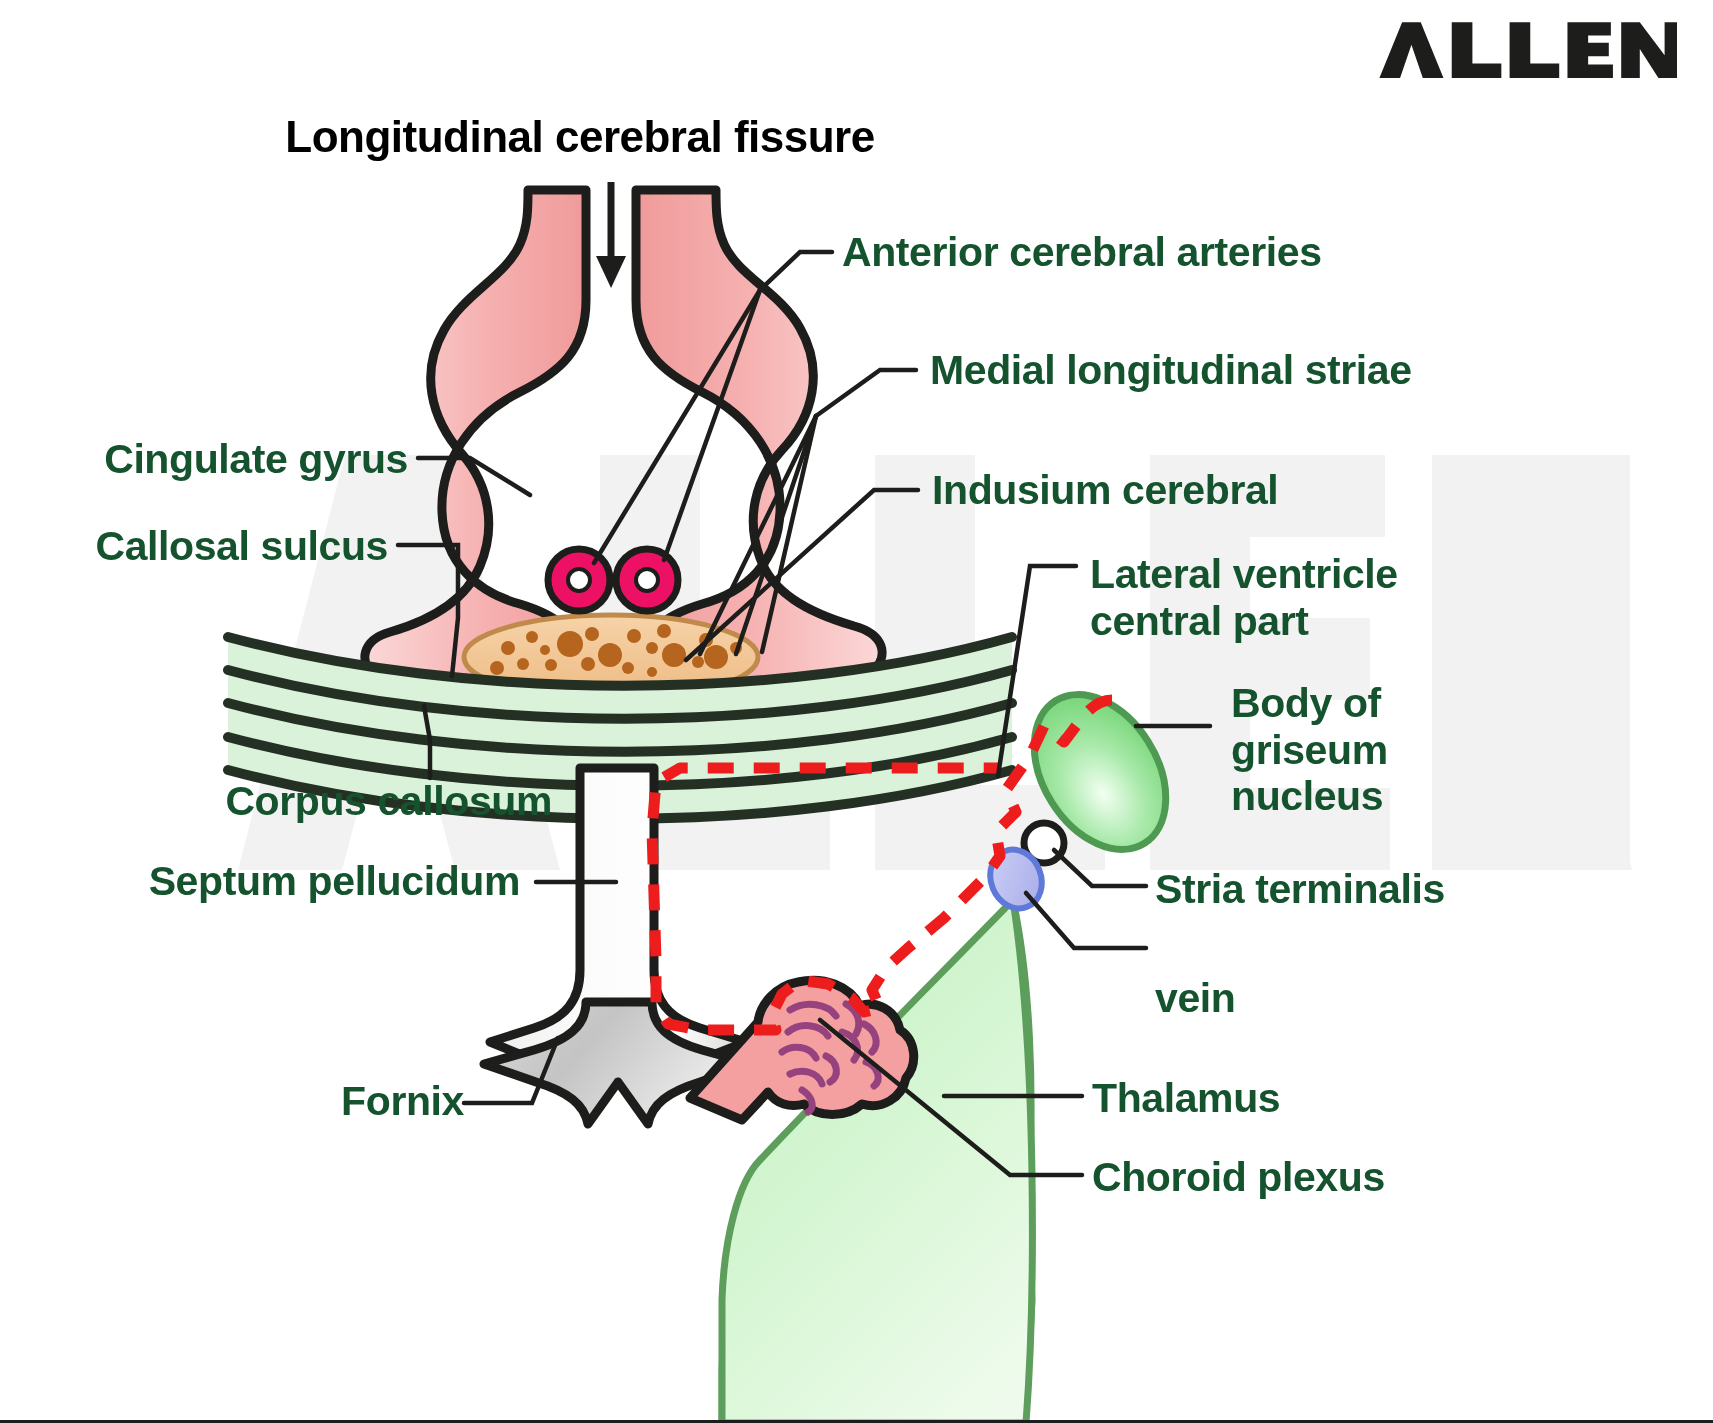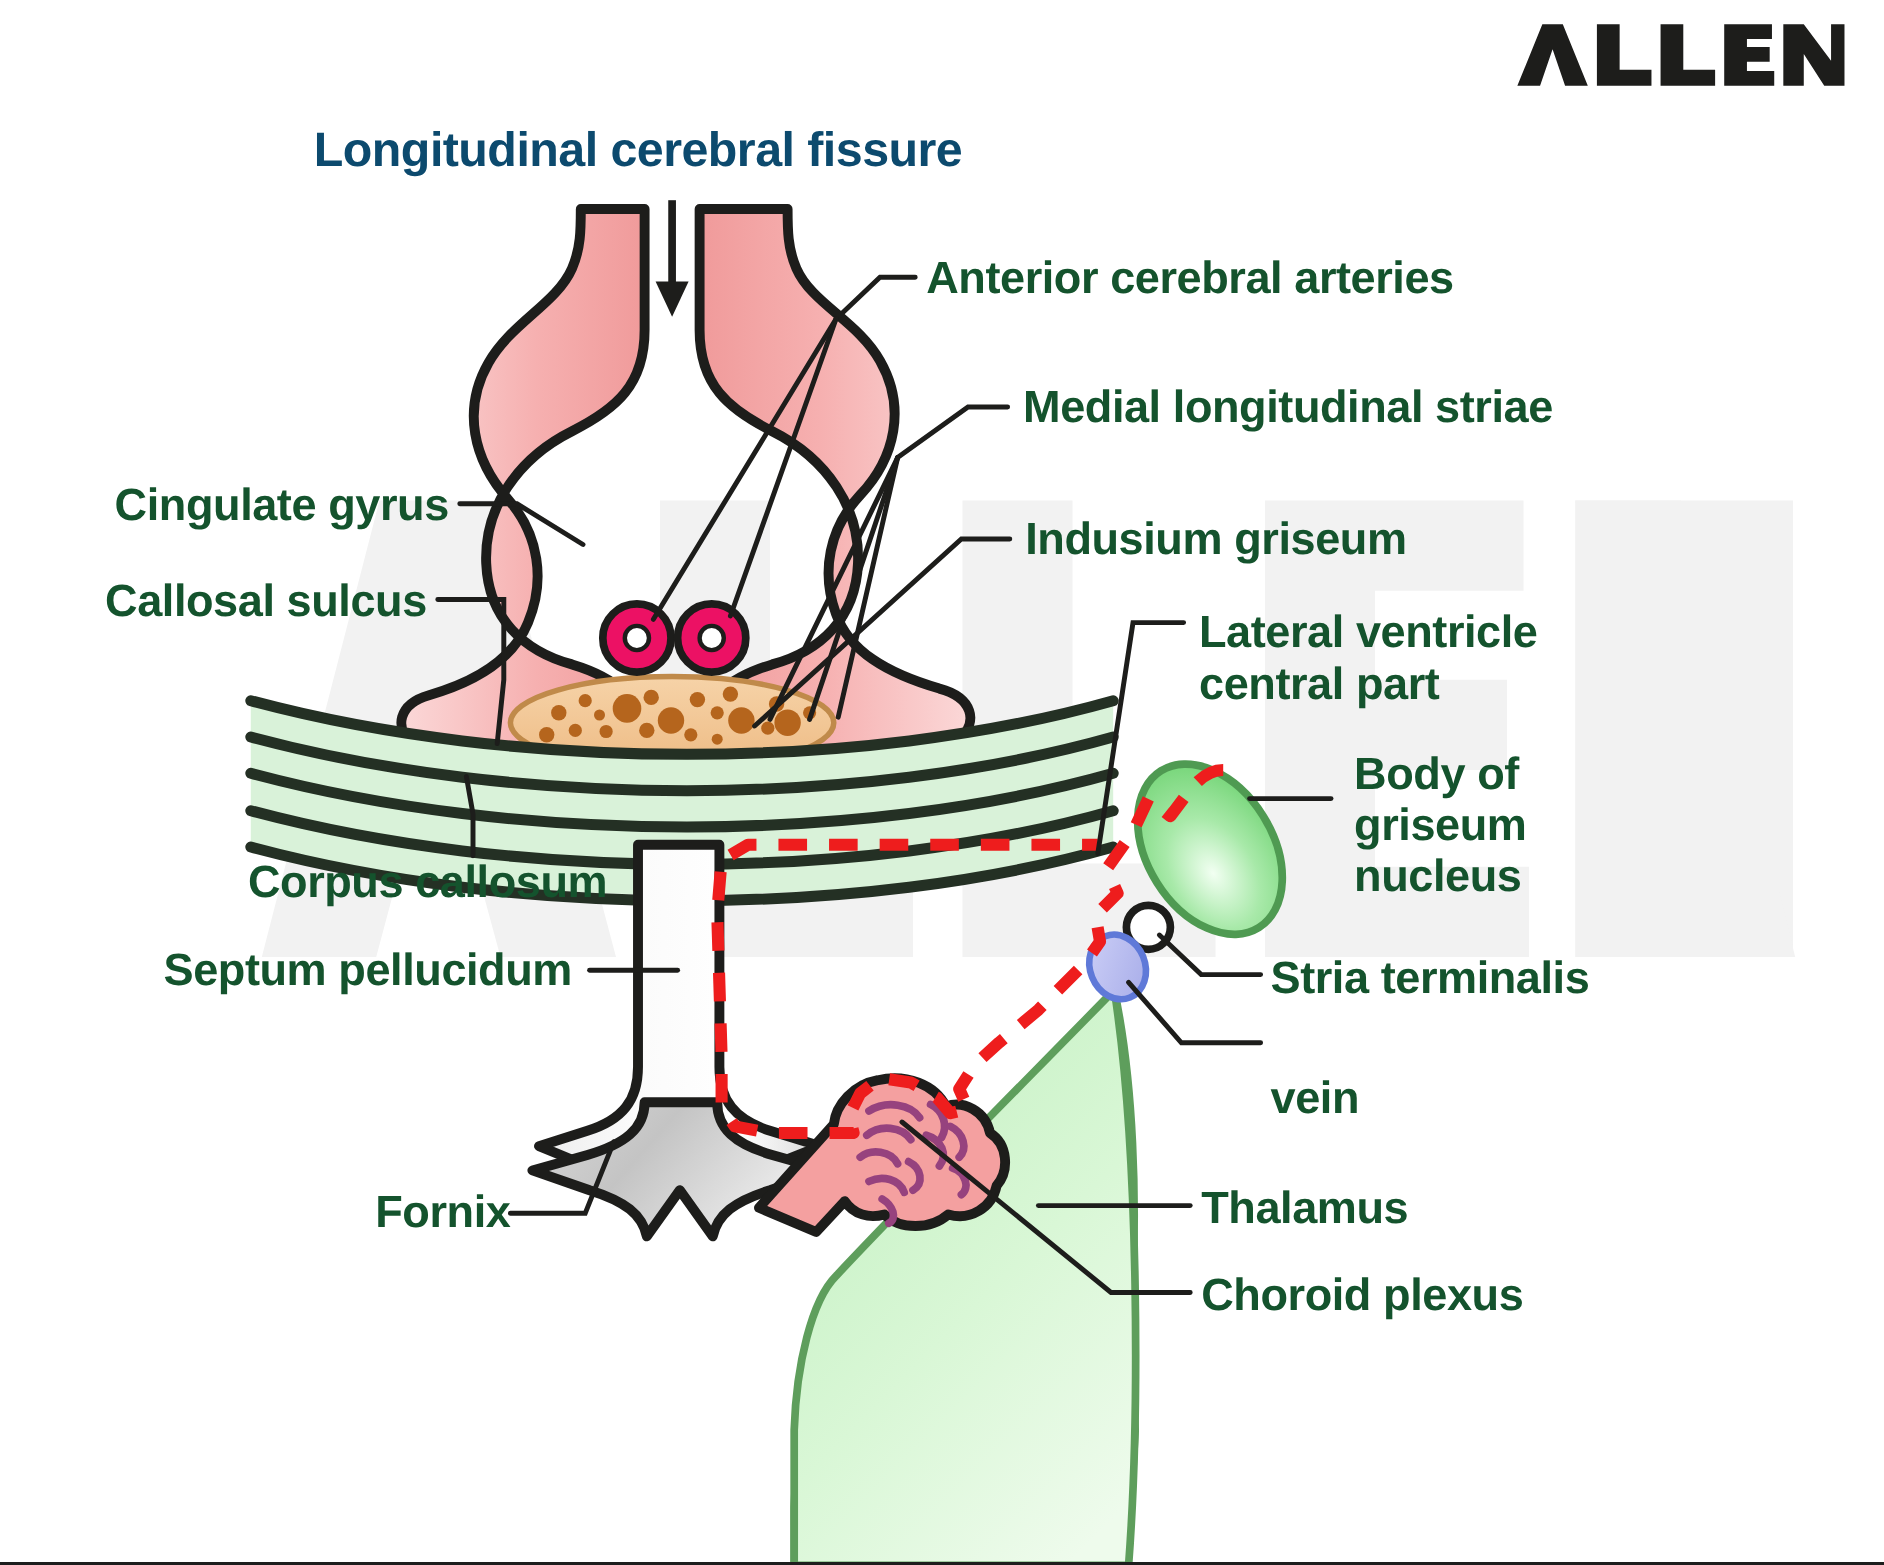--- a/index.html
+++ b/index.html
@@ -23,21 +23,21 @@
     line-height:1.14;
     letter-spacing:-0.4px;
     white-space:pre;
   }
   .lbl.r { text-align:left; }
   .lbl.l { text-align:right; }
   #title {
     position:absolute;
     left:0; top:112px; width:1160px;
     text-align:center;
-    color:#0c4a6e;
+    color:#000000;
     font-weight:700;
     font-size:44px;
     letter-spacing:-0.5px;
   }
   #brand {
     position:absolute;
     right:36px; top:18px;
     height:62px;
   }
   .bottom-rule {
@@ -368,21 +368,21 @@
       <polygon points="246,4 264,4 288,36 288,4 300,4 300,58 282,58 264,30 264,58 246,58"></polygon>
     </g>
   </svg>
 
   <div id="title">Longitudinal cerebral fissure</div>
 
   <div class="lbl r" style="left:842px; top:229px;">Anterior cerebral arteries</div>
 
   <div class="lbl r" style="left:930px; top:347px;">Medial longitudinal striae</div>
 
-  <div class="lbl r" style="left:932px; top:467px;">Indusium griseum</div>
+  <div class="lbl r" style="left:932px; top:467px;">Indusium cerebral</div>
 
   <div class="lbl l" style="right:1305px; top:436px;">Cingulate gyrus</div>
 
   <div class="lbl l" style="right:1325px; top:523px;">Callosal sulcus</div>
 
   <div class="lbl l" style="right:1161px; top:778px;">Corpus callosum</div>
 
   <div class="lbl l" style="right:1193px; top:858px;">Septum pellucidum</div>
 
   <div class="lbl l" style="right:1249px; top:1078px;">Fornix</div>

